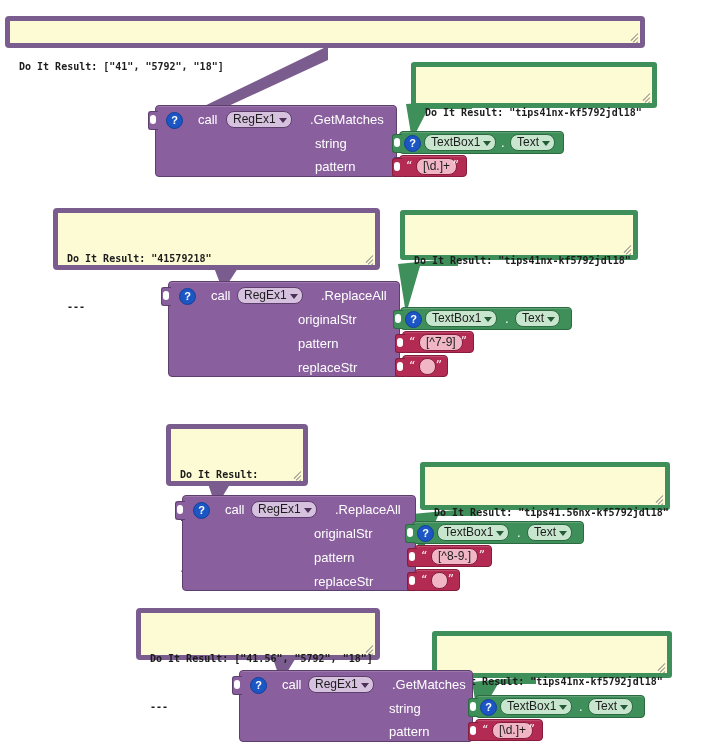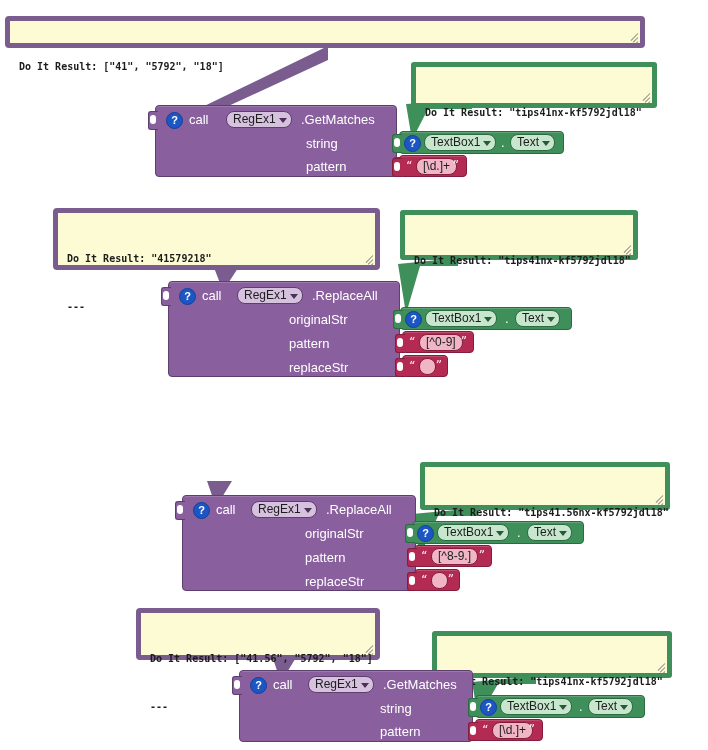--- a/index.html
+++ b/index.html
@@ -118,20 +118,21 @@
     line-height: 14px;
     text-align: center;
   }
 
   .lbl {
     position: absolute;
     color: #ffffff;
     font-family: "Liberation Sans", sans-serif;
     font-size: 13px;
     white-space: nowrap;
+    margin-left: 9px;
   }
   .lbl.right { }
 
   
   .pill {
     position: absolute;
     display: inline-block;
     box-sizing: border-box;
     height: 17px;
     border-radius: 8px;
@@ -305,38 +306,48 @@
     <span class="pill gh" style="left:114px; top:2px;">
       <span>Text</span>
       <span class="caret"></span>
     </span>
   </div>
 
   <div class="block blk-red" style="left:402px; top:331px; width:72px; height:22px;">
     <span class="plug p-red" style="top:2px;"></span>
     <span class="quote" style="left:6px; top:4px;">“</span>
     <span class="pill rh" style="left:16px; top:2px; padding:0 6px;">
-      <span>[^0-9]</span>
+      <span>[^7-9]</span>
     </span>
     <span class="quote" style="right:6px; top:4px;">”</span>
   </div>
 
   <div class="block blk-red" style="left:402px; top:355px; width:46px; height:22px;">
     <span class="plug p-red" style="top:2px;"></span>
     <span class="quote" style="left:6px; top:4px;">“</span>
     <span class="pill rh empty" style="left:16px; top:2px;">
       <span></span>
     </span>
     <span class="quote" style="right:5px; top:4px;">”</span>
   </div>
 
   <svg class="tail" style="left:190px; top:481px; width:42px; height:26px;">
     <polygon points="0,0 42,0 26,26 17,0" fill="#7a5c8e"></polygon>
   </svg>
 
+  <div class="balloon purple" style="left:166px; top:424px; width:142px; height:62px;">
+    <div>Do It Result:</div>
+    <div>"41.56579218"</div>
+    <div>---</div>
+    <span class="grip">
+      <i style="left:9px;top:1px;width:10px;transform:rotate(135deg);"></i>
+      <i style="left:9px;top:5px;width:7px;transform:rotate(135deg);"></i>
+      <i style="left:9px;top:9px;width:3px;transform:rotate(135deg);"></i>
+    </span>
+  </div>
 
   <svg class="tail" style="left:412px; top:508px; width:66px; height:48px;">
     <polygon points="66,0 66,8 26,8 8,48 0,6" fill="#3f8f5a"></polygon>
   </svg>
 
   <div class="balloon green" style="left:420px; top:462px; width:250px; height:48px;">
     <div>Do It Result: "tips41.56nx-kf5792jdl18"</div>
     <div>---</div>
     <span class="grip">
       <i style="left:9px;top:1px;width:10px;transform:rotate(135deg);"></i>

